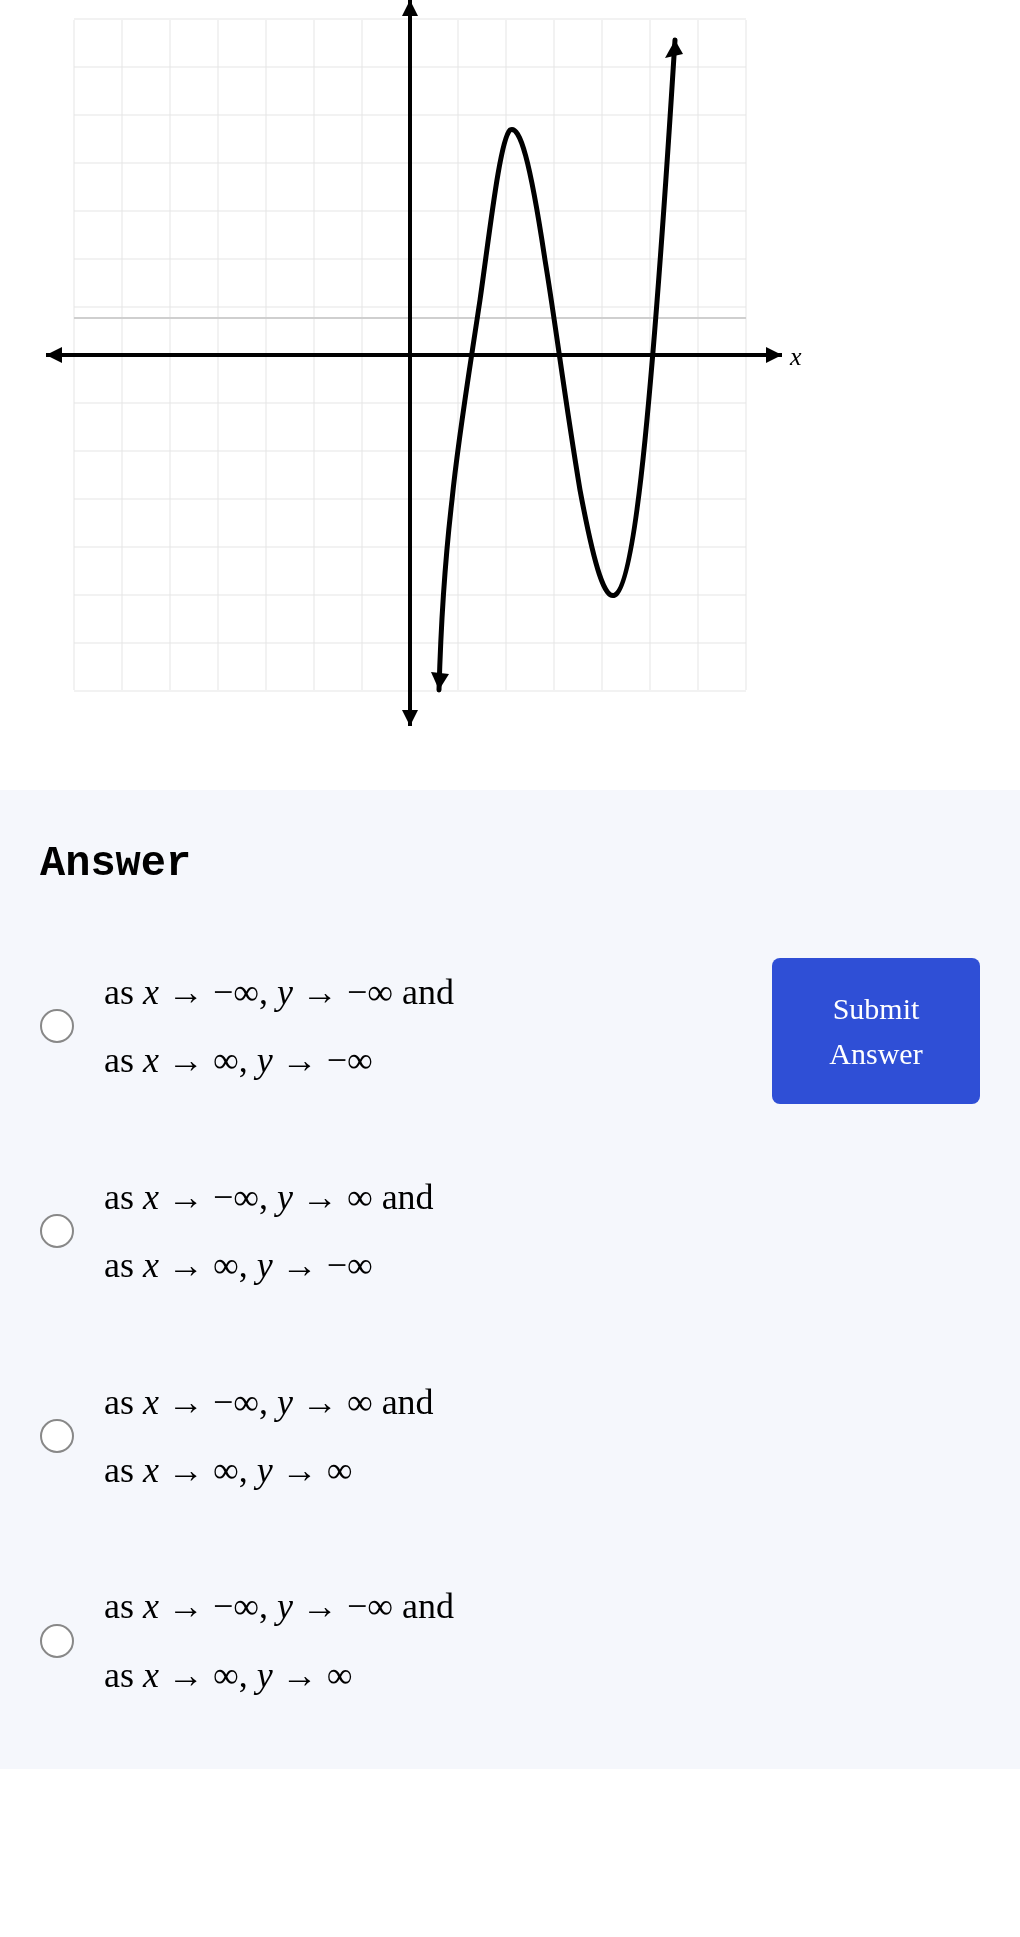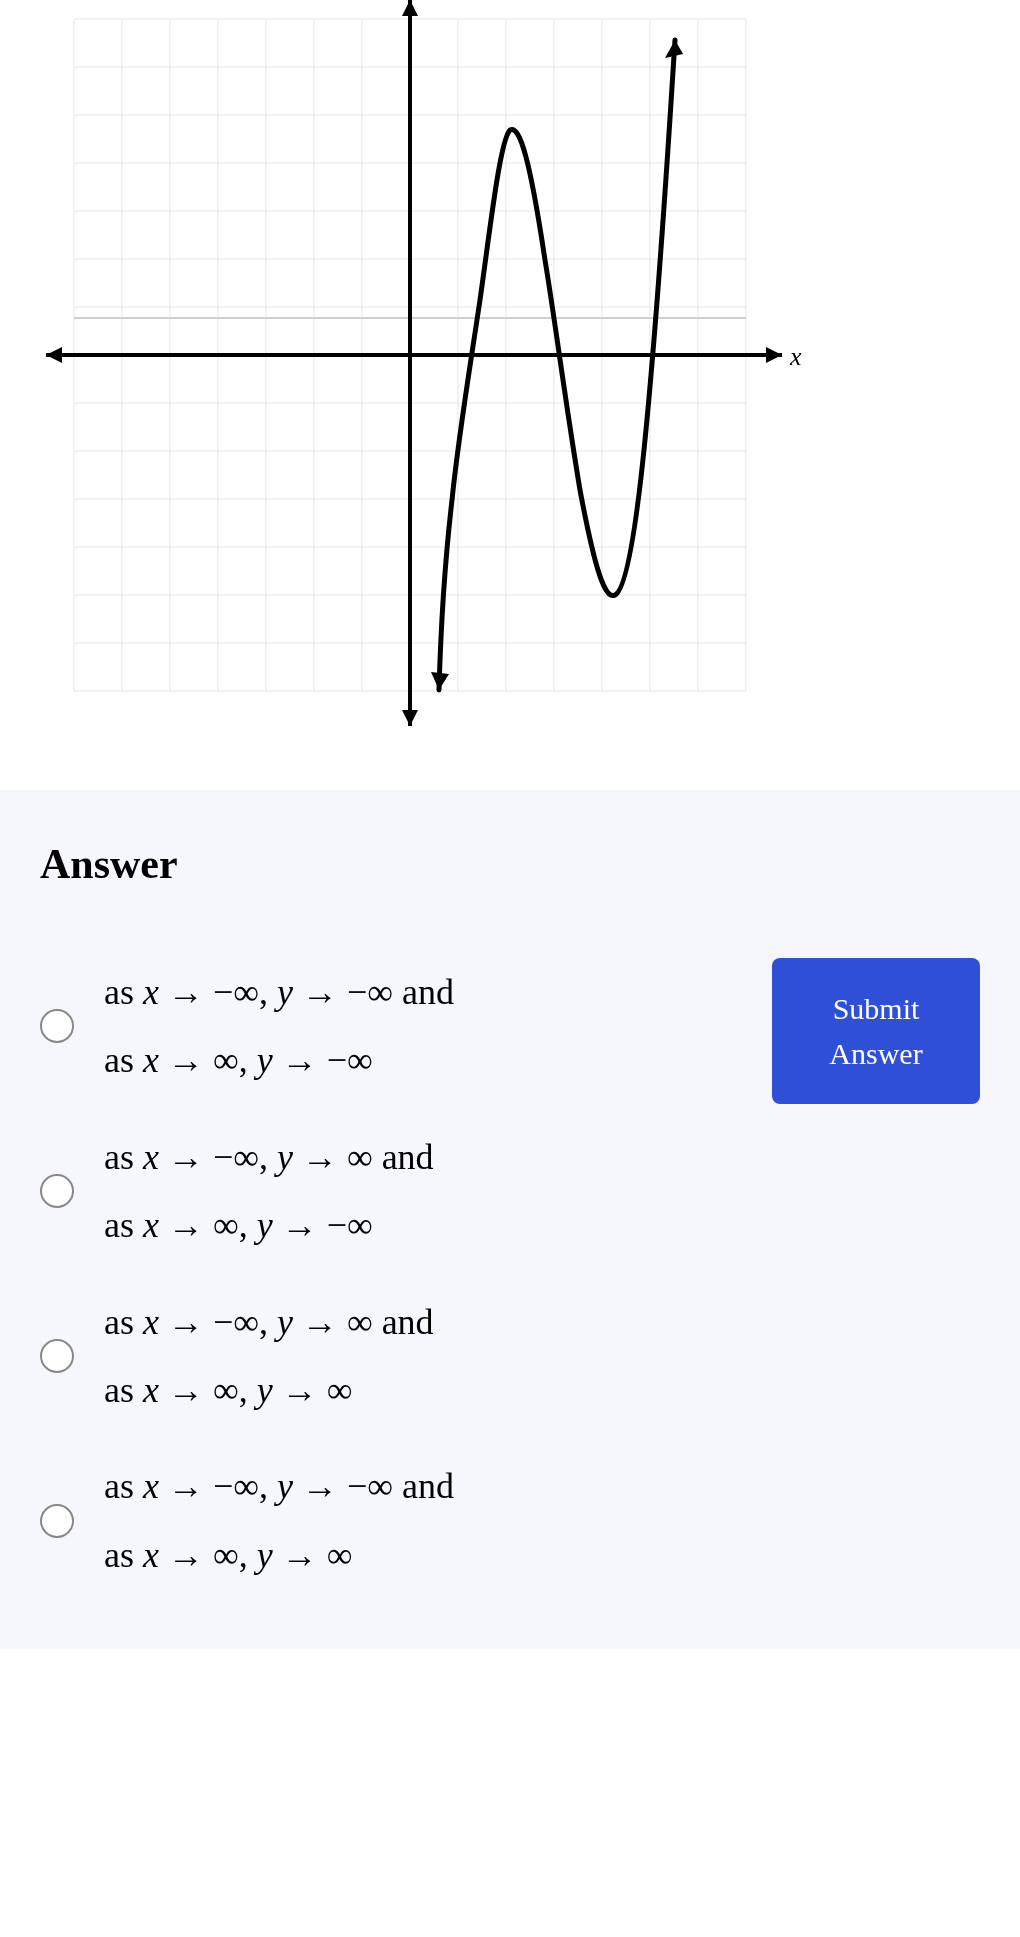--- a/index.html
+++ b/index.html
@@ -17,32 +17,32 @@
   .answer-section {
     background: #f5f7fc;
     padding: 50px 40px 60px 40px;
     margin-top: 50px;
   }
   .answer-header {
     font-size: 42px;
     font-weight: bold;
     color: #000;
     margin-bottom: 70px;
-    font-family: Liberation Serif, serif;
+    font-family: Liberation Mono, monospace;
   }
   .options-wrap {
     display: flex;
     align-items: flex-start;
     gap: 30px;
   }
   .options-col {
     flex: 1;
     display: flex;
     flex-direction: column;
-    gap: 28px;
+    gap: 68px;
   }
   .option-row {
     display: flex;
     align-items: center;
     gap: 30px;
   }
   .radio {
     width: 34px;
     height: 34px;
     border: 2px solid #888;

